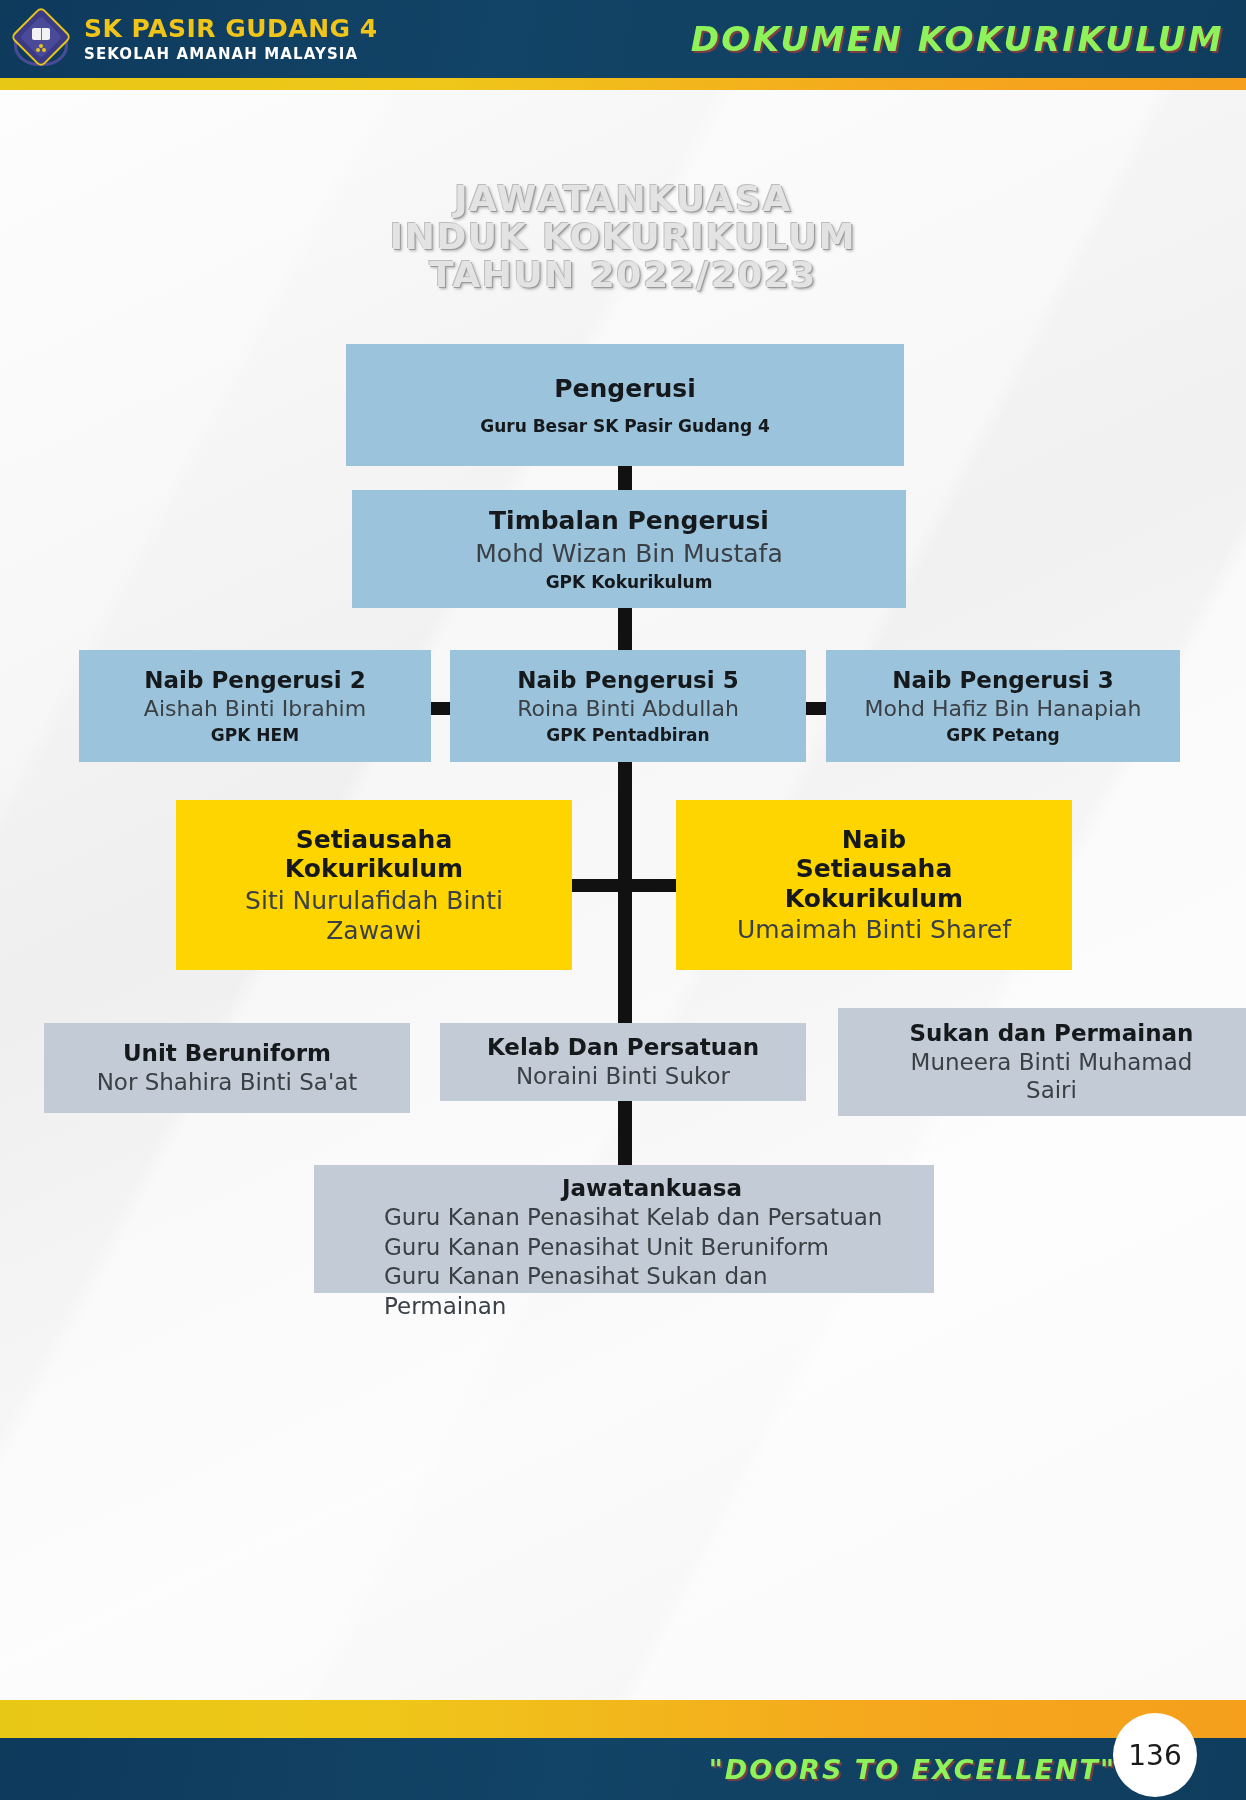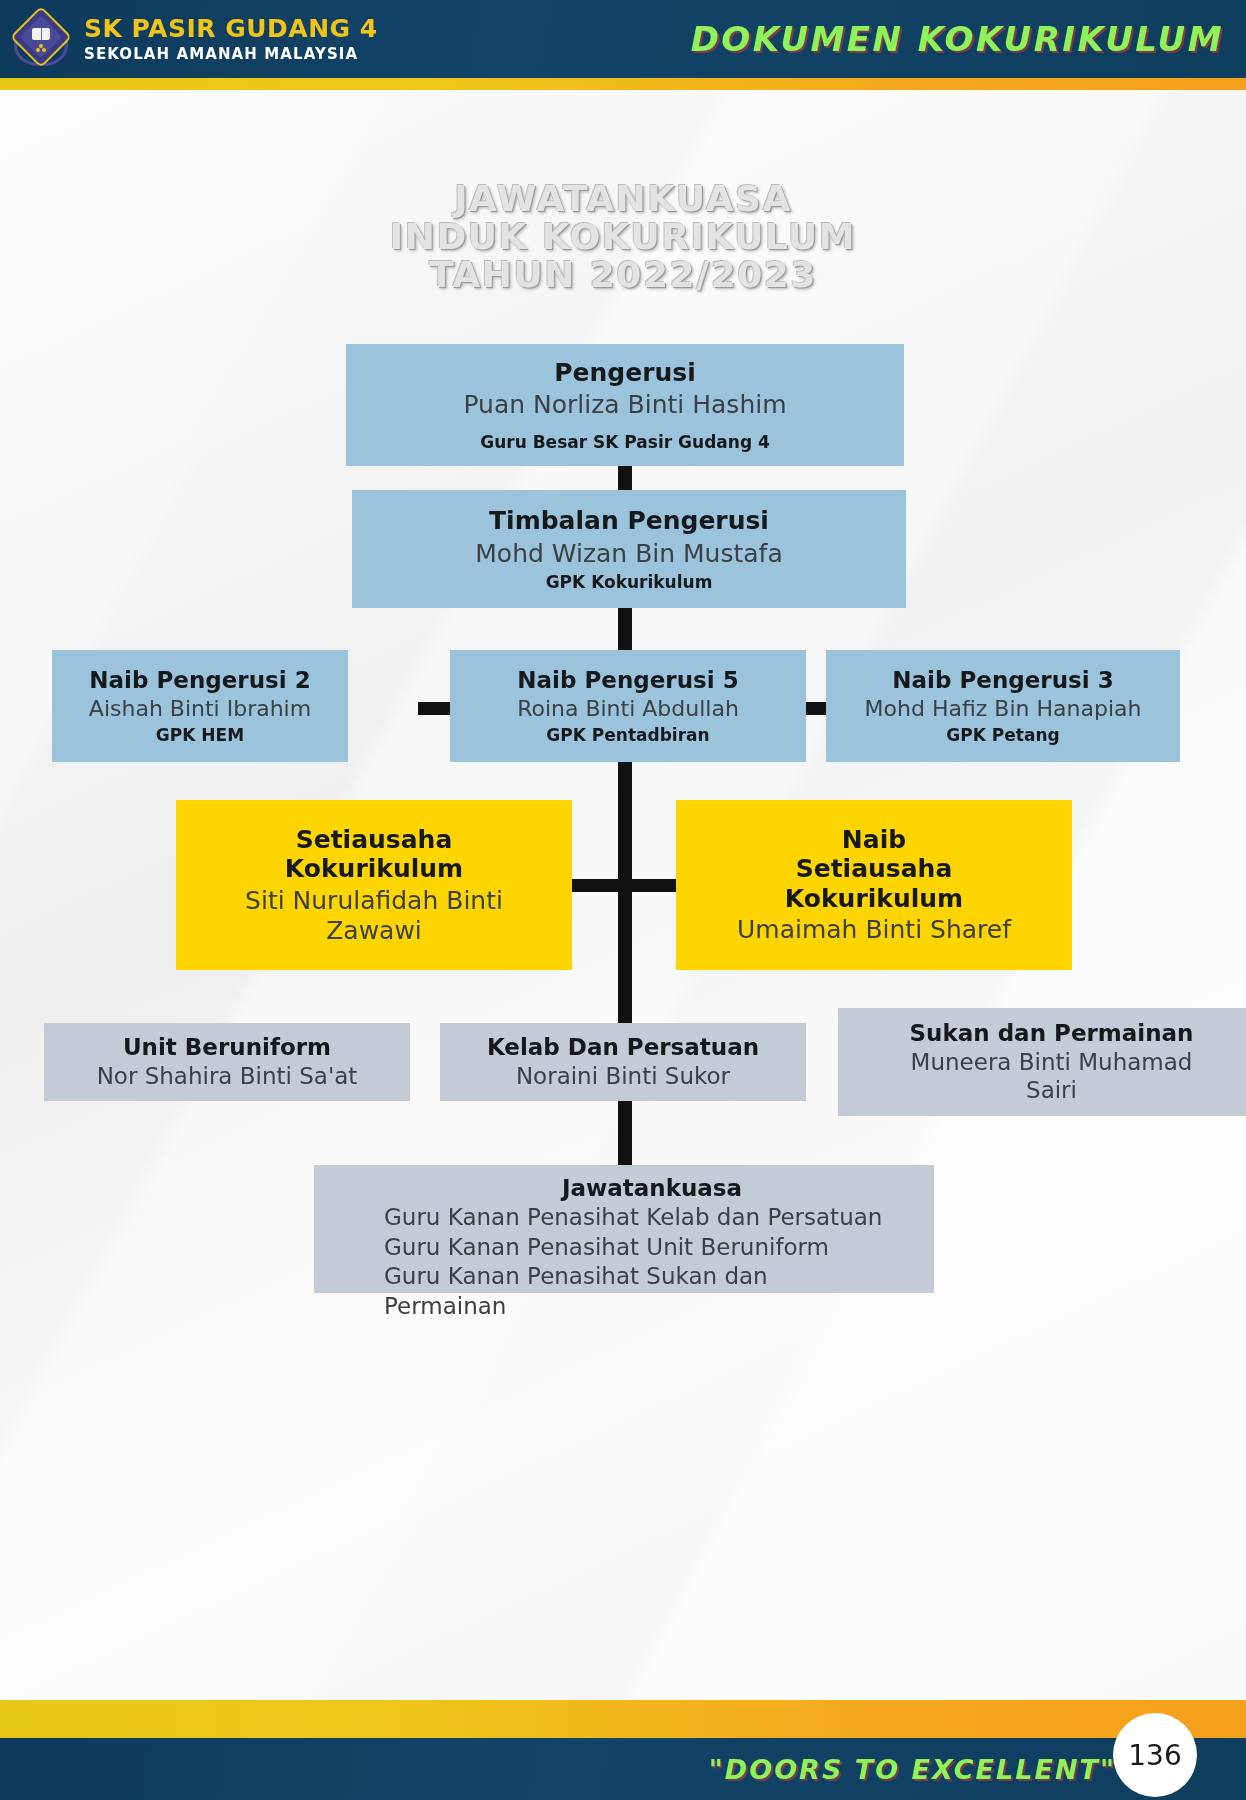--- a/index.html
+++ b/index.html
@@ -258,31 +258,30 @@
   <div class="connector" style="left:618px; top:879px; width:14px; height:152px;"></div>
 
   <div class="connector" style="left:358px; top:1055px; width:50px; height:13px;"></div>
 
   <div class="connector" style="left:702px; top:1055px; width:50px; height:13px;"></div>
 
   <div class="connector" style="left:618px; top:1100px; width:14px; height:70px;"></div>
 
   <div class="node blue" style="left:346px; top:344px; width:558px; height:122px;">
     <div class="t1" style="font-size:25px;">Pengerusi</div>
-    <div class="t2" style="font-size:25px; margin-top:3px;">Puan Norliza Binti Hashim</div>
     <div class="t3" style="font-size:17px; margin-top:12px;">Guru Besar SK Pasir Gudang 4</div>
   </div>
 
   <div class="node blue" style="left:352px; top:490px; width:554px; height:118px;">
     <div class="t1" style="font-size:25px;">Timbalan Pengerusi</div>
     <div class="t2" style="font-size:25px; margin-top:3px;">Mohd Wizan Bin Mustafa</div>
     <div class="t3" style="font-size:17px; margin-top:3px;">GPK Kokurikulum</div>
   </div>
 
-  <div class="node blue" style="left:52px; top:650px; width:296px; height:112px;">
+  <div class="node blue" style="left:79px; top:650px; width:352px; height:112px;">
     <div class="t1" style="font-size:23px;">Naib Pengerusi 2</div>
     <div class="t2" style="font-size:22px; margin-top:2px;">Aishah Binti Ibrahim</div>
     <div class="t3" style="font-size:17px; margin-top:2px;">GPK HEM</div>
   </div>
 
   <div class="node blue" style="left:450px; top:650px; width:356px; height:112px;">
     <div class="t1" style="font-size:23px;">Naib Pengerusi 5</div>
     <div class="t2" style="font-size:22px; margin-top:2px;">Roina Binti Abdullah</div>
     <div class="t3" style="font-size:17px; margin-top:2px;">GPK Pentadbiran</div>
   </div>
@@ -299,21 +298,21 @@
     <div class="t2" style="font-size:25px; margin-top:2px; max-width:330px;">Siti Nurulafidah Binti Zawawi</div>
   </div>
 
   <div class="node yellow" style="left:676px; top:800px; width:396px; height:170px;">
     <div class="t1" style="font-size:25px;">Naib</div>
     <div class="t1" style="font-size:25px;">Setiausaha</div>
     <div class="t1" style="font-size:25px;">Kokurikulum</div>
     <div class="t2" style="font-size:25px; margin-top:2px;">Umaimah Binti Sharef</div>
   </div>
 
-  <div class="node grey" style="left:44px; top:1023px; width:366px; height:78px;">
+  <div class="node grey" style="left:44px; top:1023px; width:366px; height:90px;">
     <div class="t1" style="font-size:23px;">Unit Beruniform</div>
     <div class="t2" style="font-size:23px; margin-top:2px;">Nor Shahira Binti Sa'at</div>
   </div>
 
   <div class="node grey" style="left:440px; top:1023px; width:366px; height:78px;">
     <div class="t1" style="font-size:23px;">Kelab Dan Persatuan</div>
     <div class="t2" style="font-size:23px; margin-top:2px;">Noraini Binti Sukor</div>
   </div>
 
   <div class="node grey" style="left:838px; top:1008px; width:427px; height:108px;">

